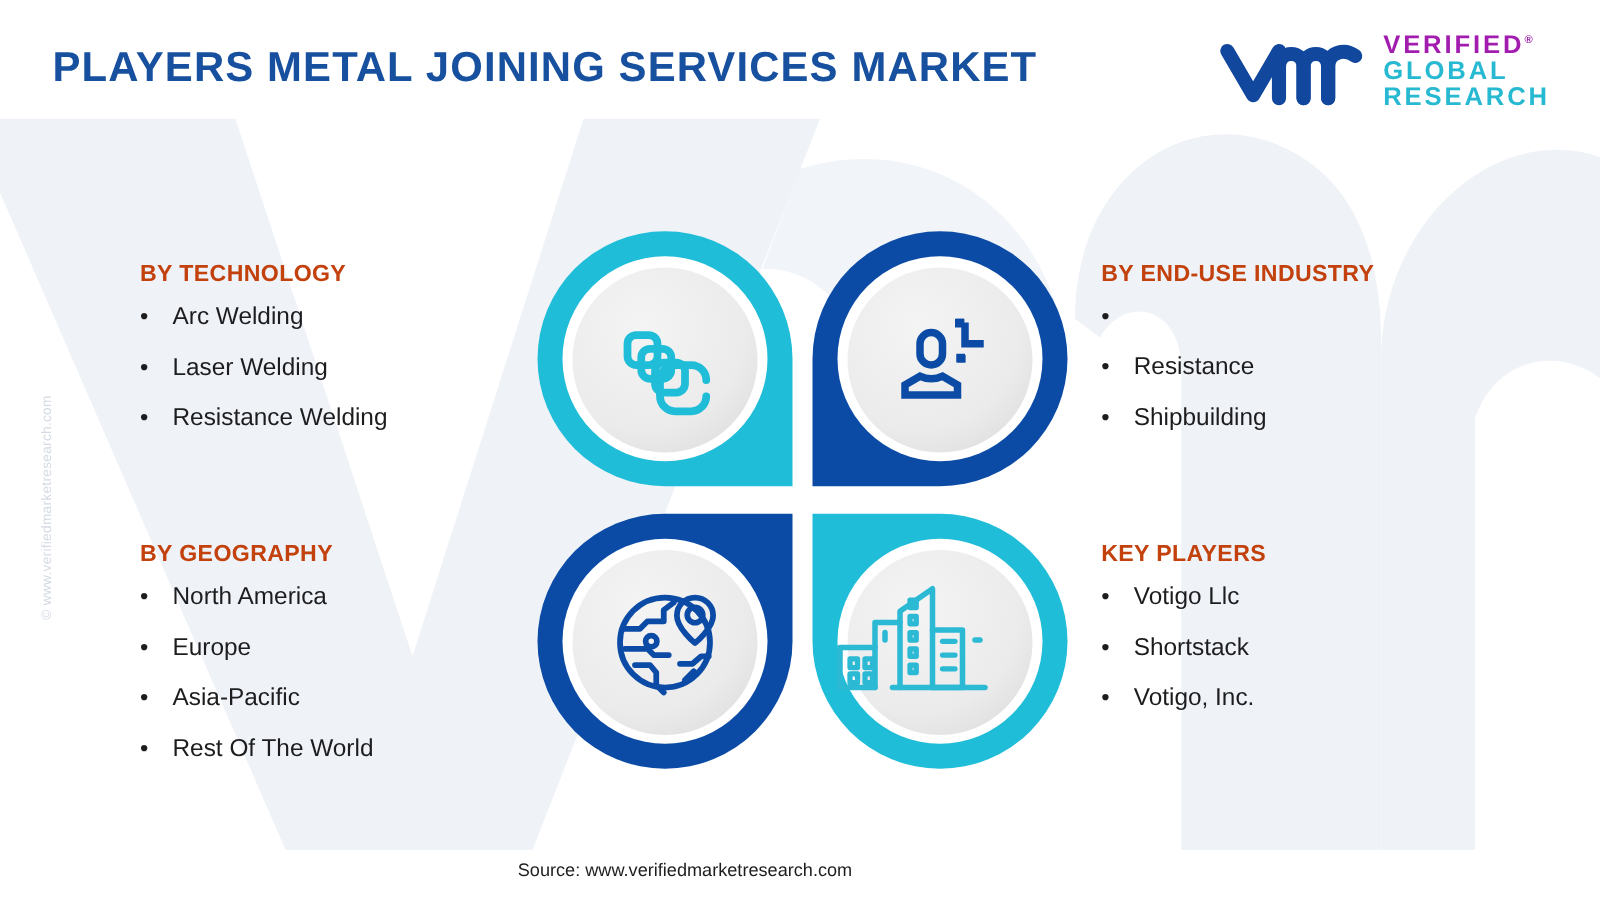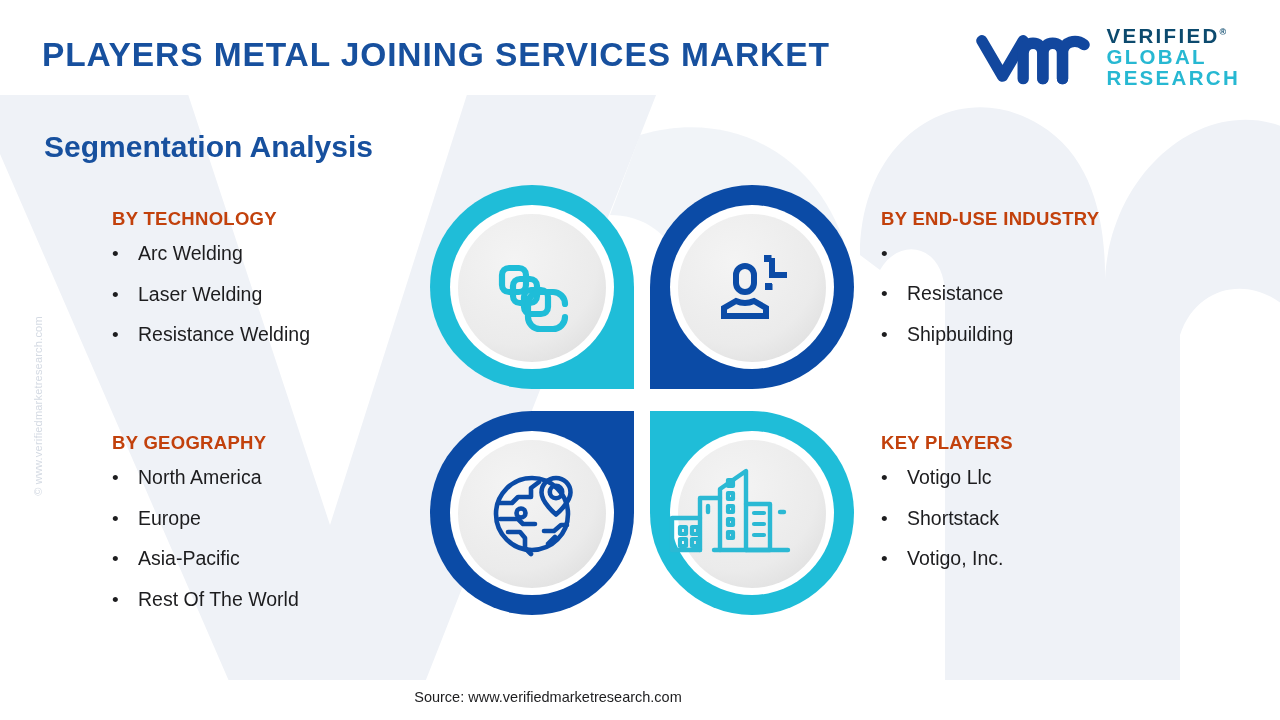--- a/index.html
+++ b/index.html
@@ -56,21 +56,21 @@
     display: flex;
     flex-direction: column;
     line-height: 1.02;
   }
   .logo-line {
     font-size: 20.5px;
     font-weight: 700;
     letter-spacing: 2.3px;
     white-space: nowrap;
   }
-  .logo-line.blue { color: #0c4a6e; position: relative; }
+  .logo-line.blue { color: #a21caf; position: relative; }
   .logo-line.teal { color: #27B8D2; }
   .logo-reg {
     font-size: 9px;
     vertical-align: super;
     font-weight: 700;
     letter-spacing: 0;
   }
 
   
   .section-title {
@@ -188,21 +188,20 @@
         </g>
       </svg>
       <div class="logo-text">
         <span class="logo-line blue"><span>VERIFIED</span><span class="logo-reg">®</span></span>
         <span class="logo-line teal">GLOBAL</span>
         <span class="logo-line teal">RESEARCH</span>
       </div>
     </div>
   </div>
 
-  <div class="section-title">Segmentation Analysis</div>
 
   <div class="vert-copy">© www.verifiedmarketresearch.com</div>
 
   <div class="seg seg-tech">
     <div class="seg-title">BY TECHNOLOGY</div>
     <ul class="seg-list">
       <li class="seg-item">
           <span class="seg-bullet">•</span>
           <span>Arc Welding</span>
         </li>

